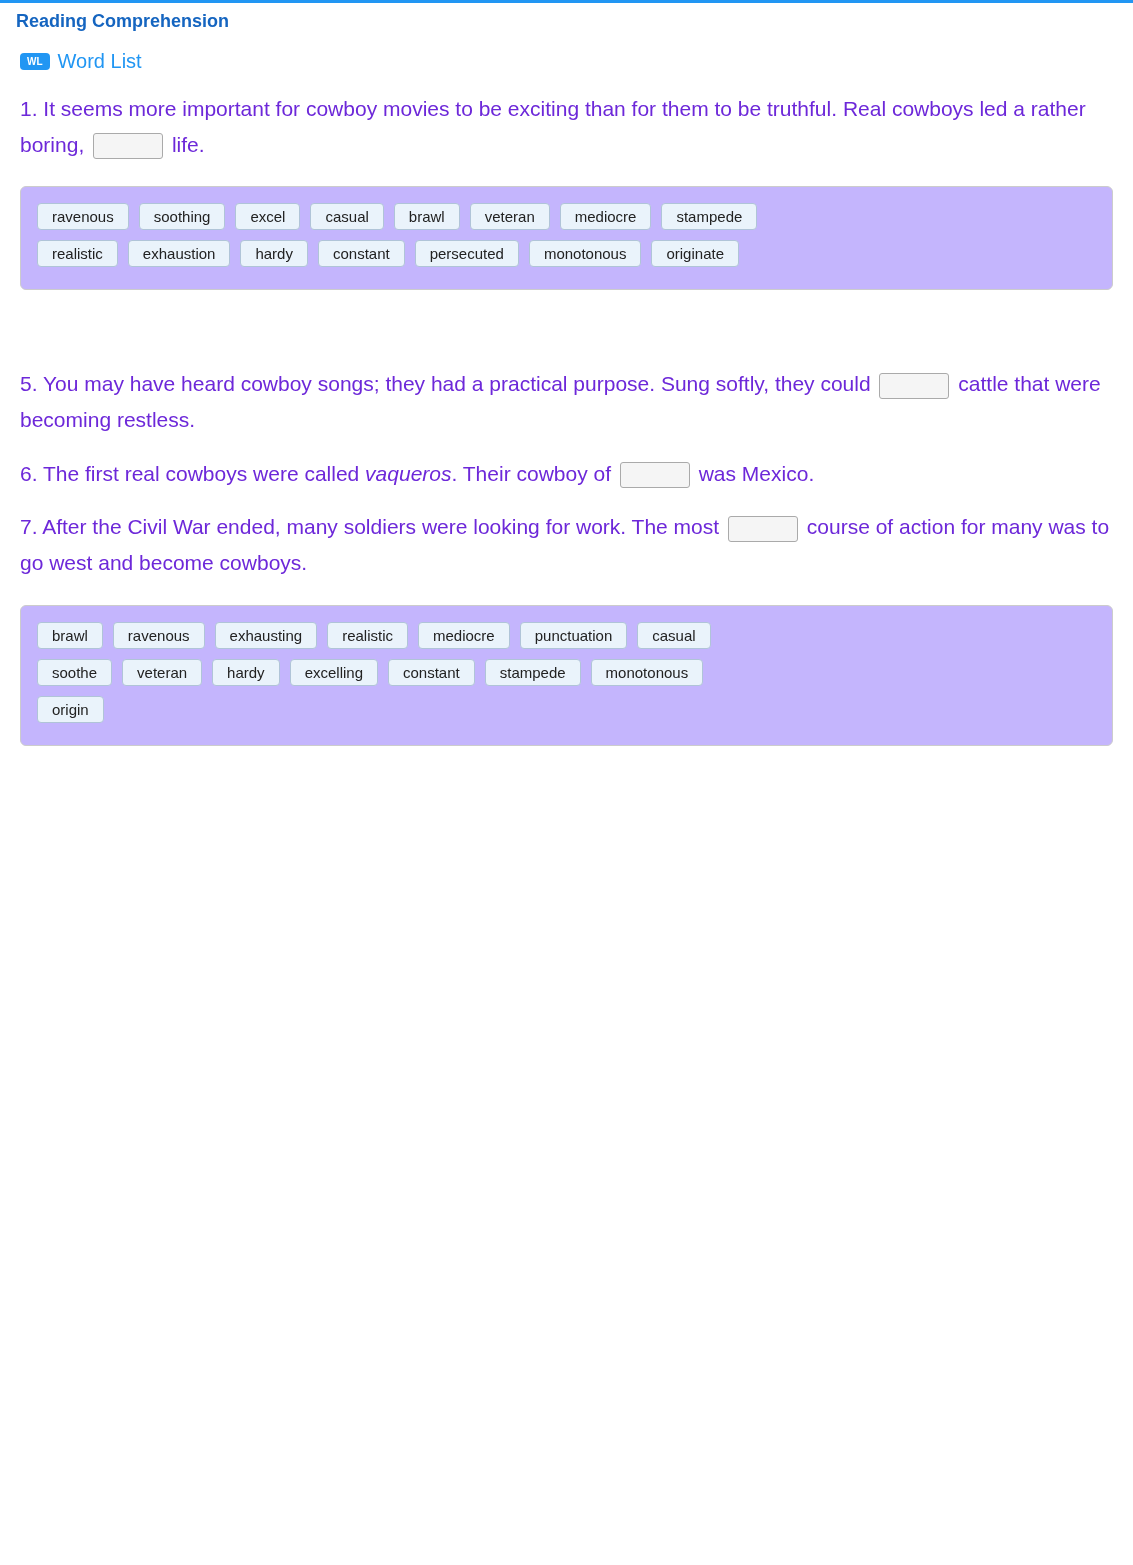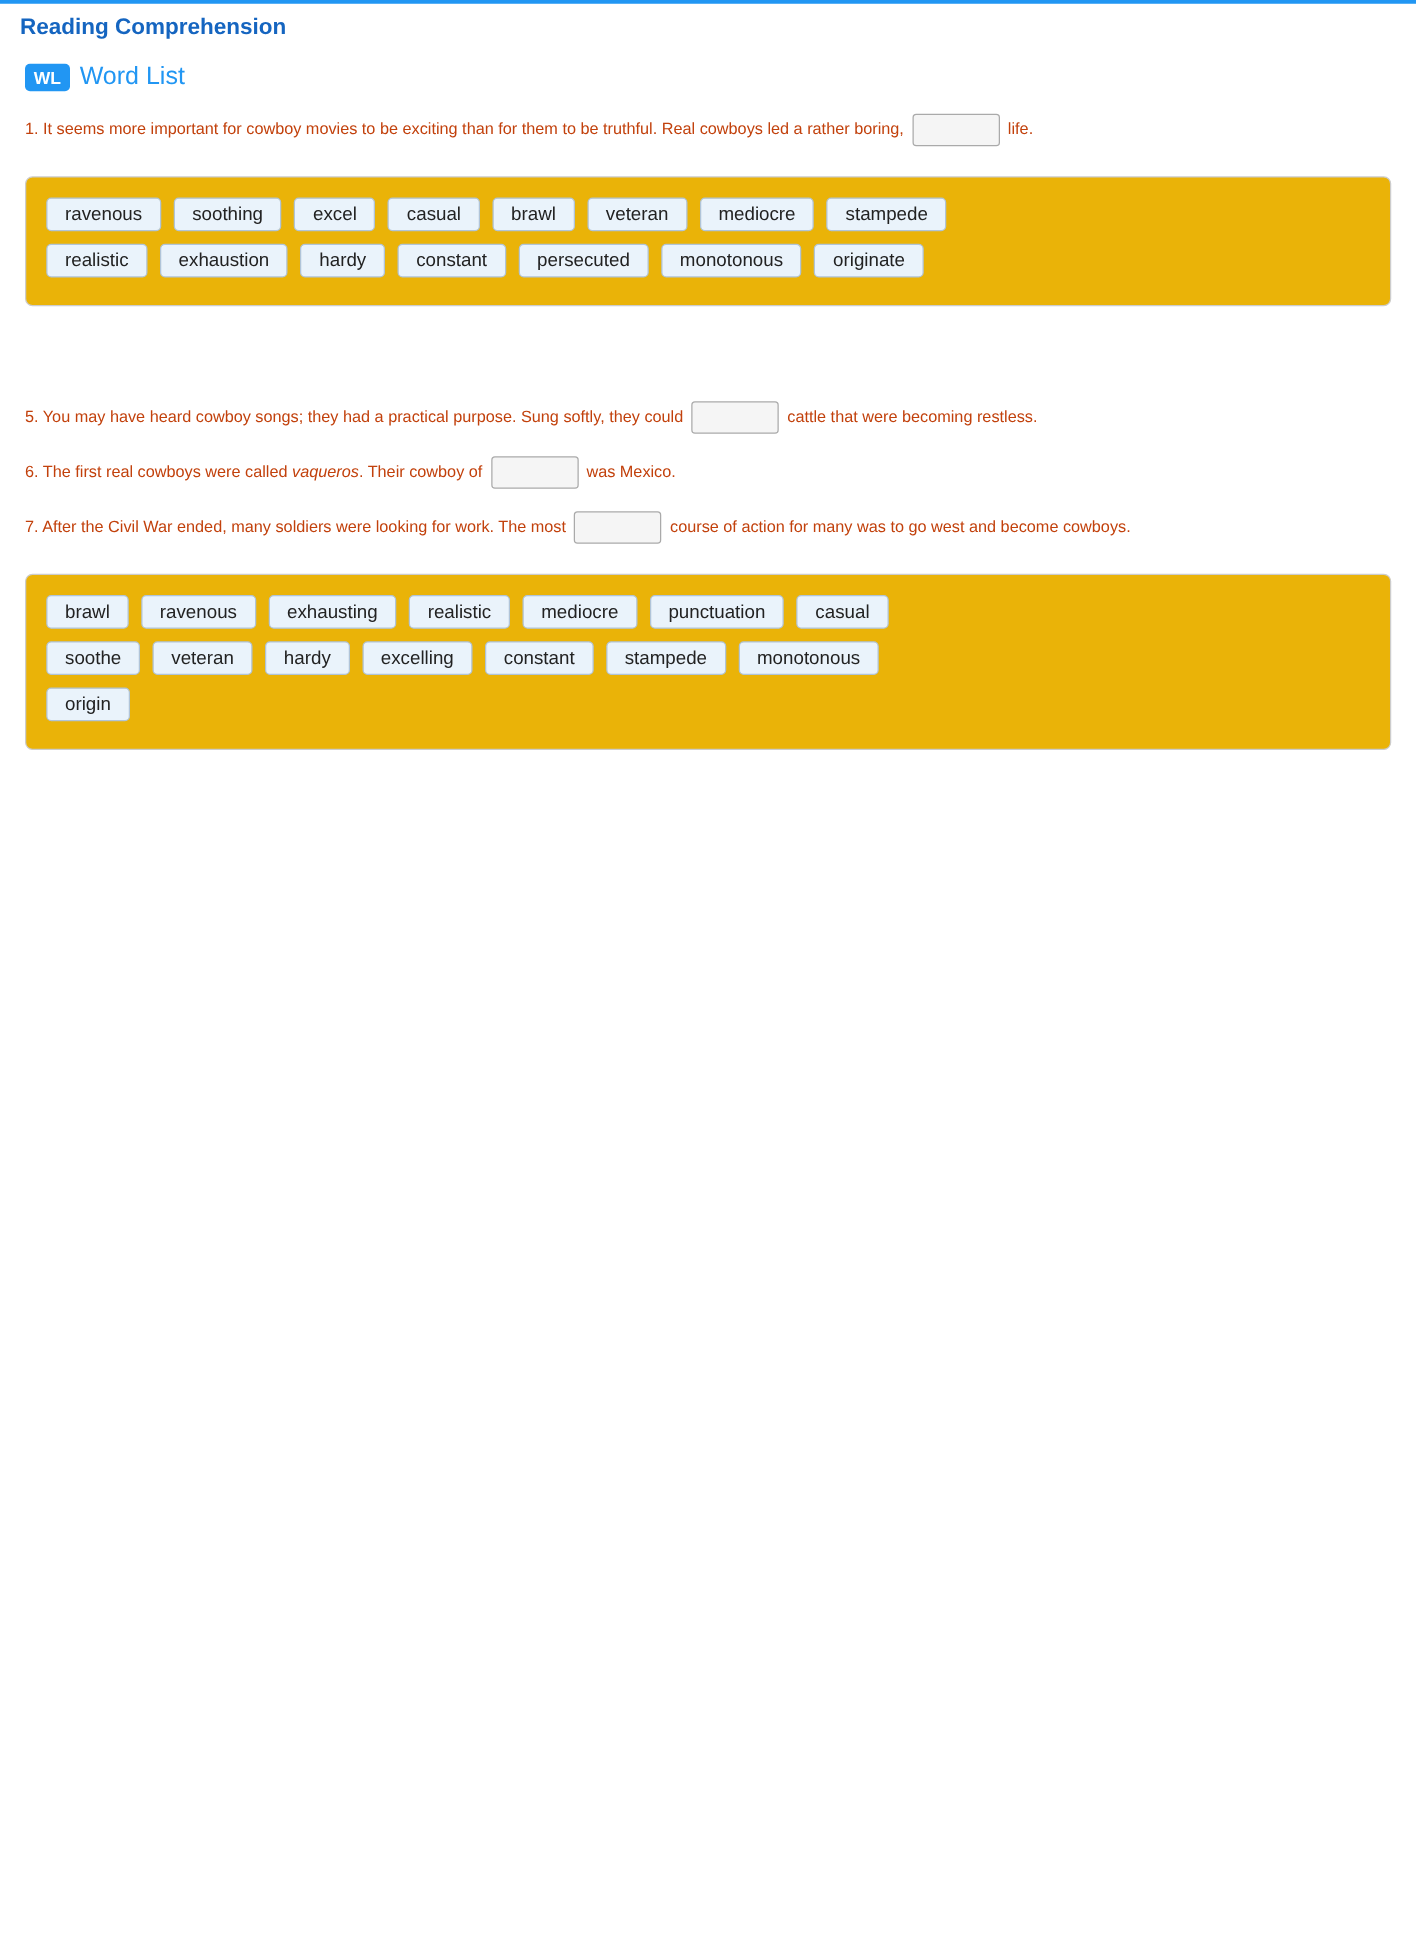--- a/index.html
+++ b/index.html
@@ -27,21 +27,21 @@
     .word-list-badge {
       display: inline-flex;
       align-items: center;
       gap: 8px;
       margin-bottom: 18px;
     }
     .wl-icon {
       background: #2196f3;
       color: #fff;
       font-weight: bold;
-      font-size: 14px;
+      font-size: 10px;
       border-radius: 4px;
       padding: 3px 7px;
     }
     .wl-label {
       color: #2196f3;
       font-size: 20px;
       font-weight: 500;
     }
     .instruction {
       font-size: 16px;
@@ -49,39 +49,39 @@
       color: #222;
     }
     .arrow {
       color: #222;
       font-size: 16px;
     }
     .sentences-section {
       margin-bottom: 24px;
     }
     .sentence {
-      font-size: 13px;
+      font-size: 21px;
       line-height: 1.7;
       margin-bottom: 18px;
-      color: #c2410c;
+      color: #6d28d9;
     }
     .drop-box {
       display: inline-block;
       width: 70px;
       height: 26px;
       border: 1px solid #aaa;
       background: #f5f5f5;
       border-radius: 3px;
       vertical-align: middle;
       margin: 0 3px;
     }
     .word-bank {
       border: 1px solid #ccc;
       border-radius: 6px;
-      background: #eab308;
+      background: #c4b5fd;
       padding: 16px 16px 12px 16px;
       margin-bottom: 16px;
     }
     .word-bank-row {
       display: flex;
       flex-wrap: wrap;
       gap: 10px;
       margin-bottom: 10px;
     }
     .word-chip {

